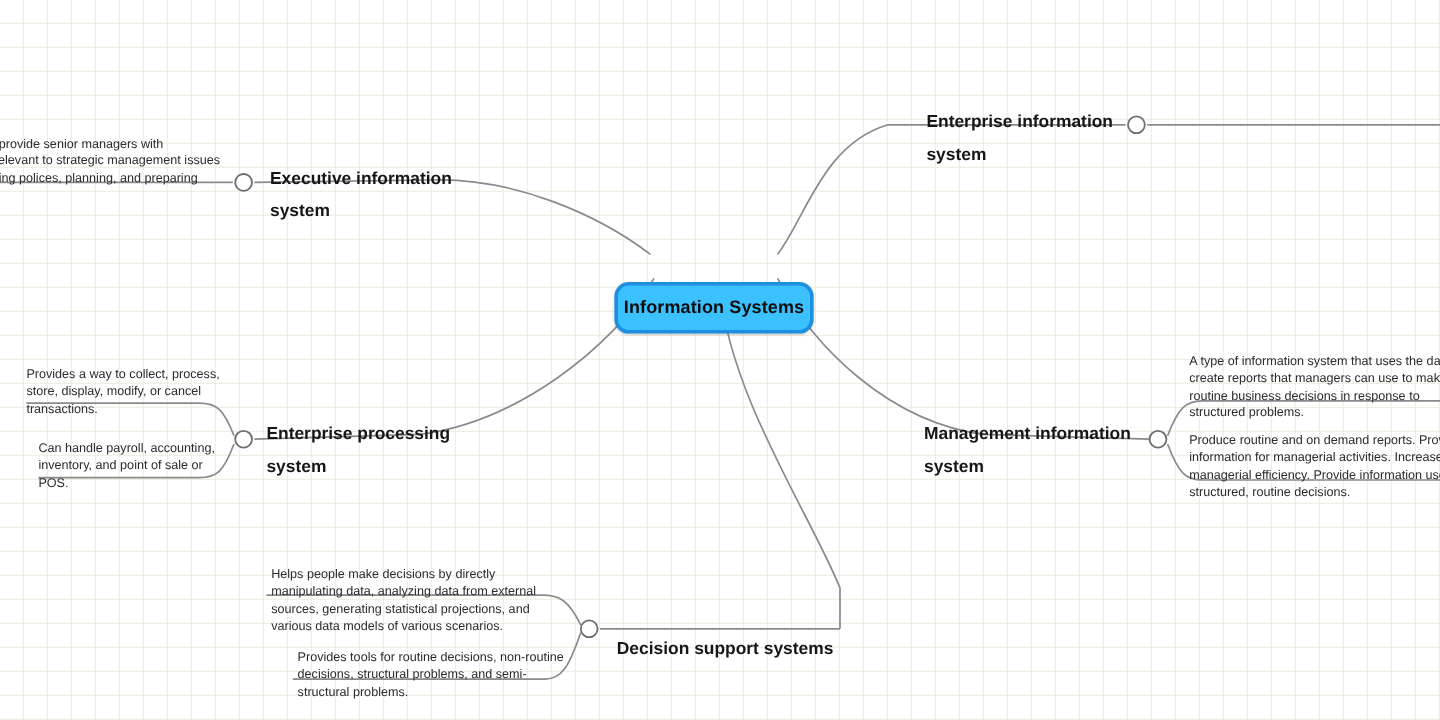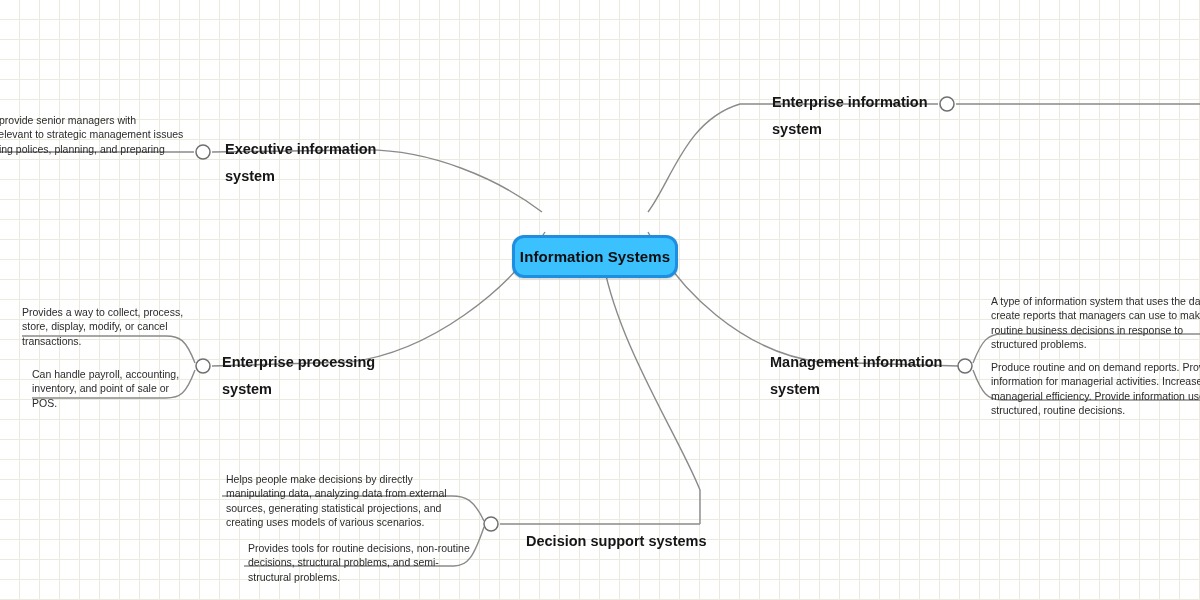--- a/index.html
+++ b/index.html
@@ -136,21 +136,21 @@
   <div class="topic" style="left:222px; top:322px; width:220px;">
     <span>Enterprise processing
 system</span>
   </div>
 
   <div class="topic" style="left:770px; top:322px; width:230px;">
     <span>Management information
 system</span>
   </div>
 
-  <div class="topic" style="left:514px; top:501px; width:230px;margin-left:12px;">
+  <div class="topic" style="left:514px; top:501px; width:230px;">
     <span>Decision support systems</span>
   </div>
 
 
   <div class="note" style="left:-60px; top:98px; width:250px;">
     <span>Designed to provide senior managers with information relevant to strategic management issues such as, setting polices, planning, and preparing budgets.</span>
   </div>
 
   <div class="note" style="left:32px; top:352px; width:160px;">
     <span>Can handle payroll, accounting, inventory, and point of sale or POS.</span>
@@ -162,20 +162,20 @@
 
   <div class="note" style="left:991px; top:279px; width:232px;">
     <span>A type of information system that uses the data to create reports that managers can use to make routine business decisions in response to structured problems.</span>
   </div>
 
   <div class="note" style="left:991px; top:345px; width:232px;">
     <span>Produce routine and on demand reports. Provide information for managerial activities. Increase managerial efficiency. Provide information used in structured, routine decisions.</span>
   </div>
 
   <div class="note" style="left:226px; top:457px; width:245px;">
-    <span>Helps people make decisions by directly manipulating data, analyzing data from external sources, generating statistical projections, and creating uses models of various scenarios.</span>
+    <span>Helps people make decisions by directly manipulating data, analyzing data from external sources, generating statistical projections, and various data models of various scenarios.</span>
   </div>
 
   <div class="note" style="left:248px; top:526px; width:225px;">
     <span>Provides tools for routine decisions, non-routine decisions, structural problems, and semi-structural problems.</span>
   </div>
 
 </div>
 
 </body></html>

